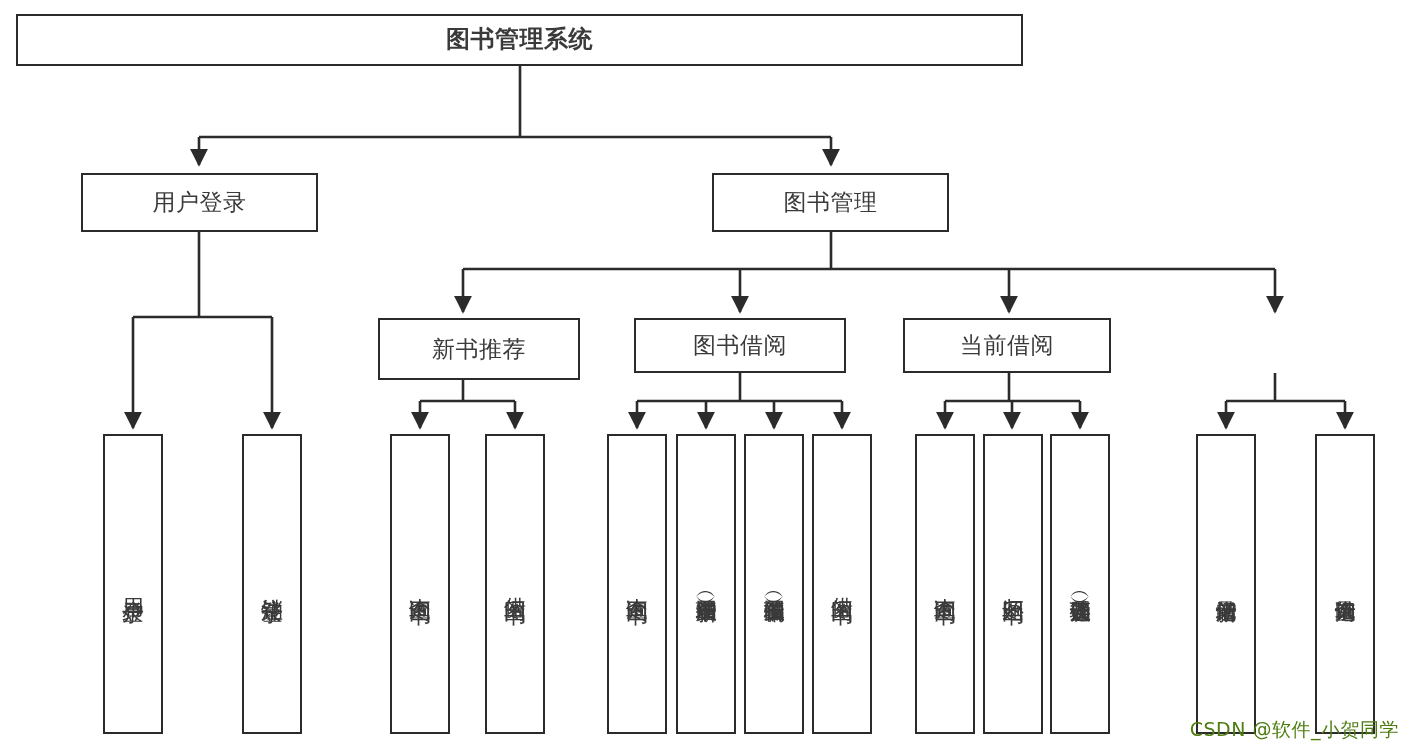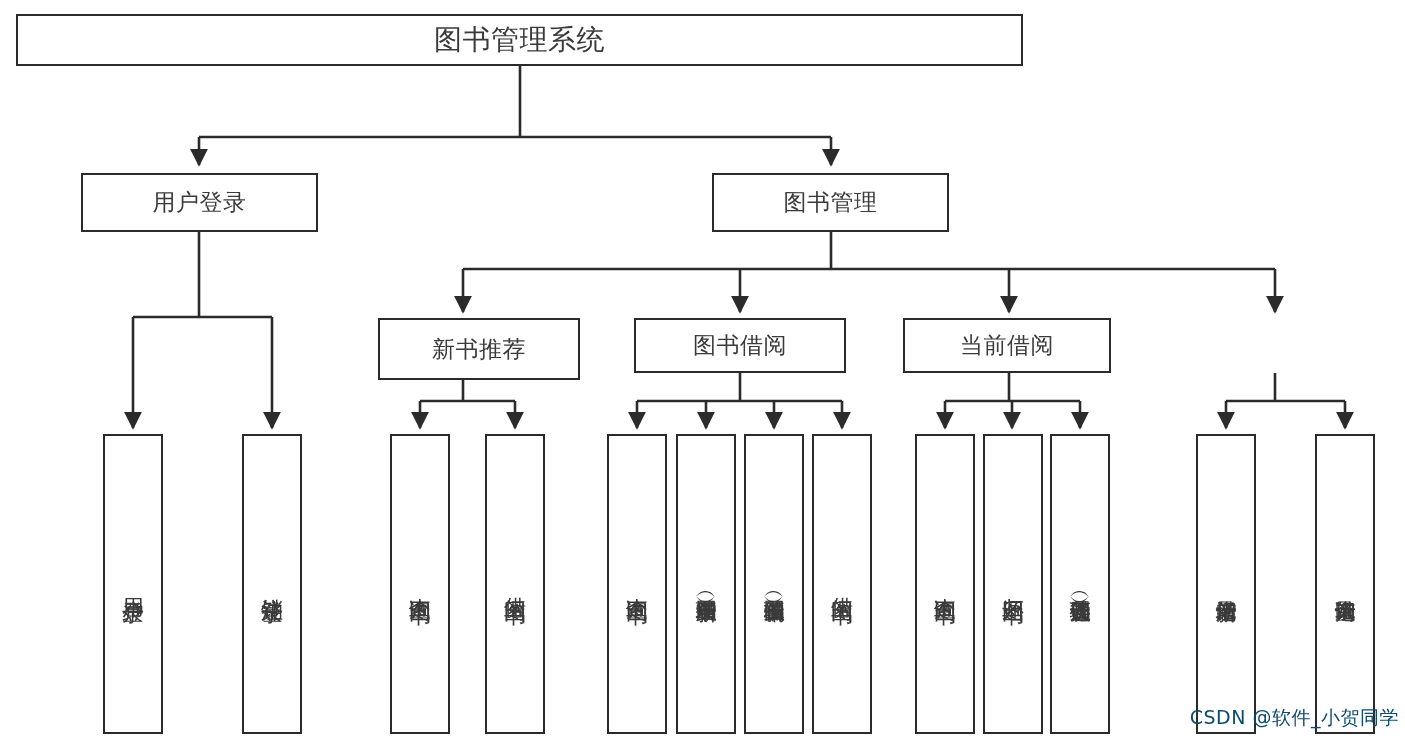--- a/index.html
+++ b/index.html
@@ -37,21 +37,22 @@
     color: #3a3a3a;
     overflow: hidden;
   }
   .node.horiz {
     font-size: 23px;
     line-height: 1.15;
     letter-spacing: 0.5px;
     white-space: nowrap;
   }
   .node.root {
-    font-size: 28px;
+    font-size: 24px;
+    font-weight: bold;
   }
   
   .node.vert {
     align-items: center;
     justify-content: center;
     padding: 4px 0;
   }
   .node.vert .vlabel {
     writing-mode: vertical-rl;
     text-orientation: upright;
@@ -63,23 +64,23 @@
     white-space: nowrap;
   }
   .node.vert.tight .vlabel {
     font-size: 21px;
     letter-spacing: 0px;
   }
   
   #watermark {
     position: absolute;
     right: 6px;
-    bottom: 16px;
+    bottom: 4px;
     font-size: 19px;
-    color: #0c4a6e;
+    color: #4d7c0f;
     letter-spacing: 0.5px;
     white-space: nowrap;
     user-select: none;
   }
 </style>
 </head>
 <body>
 
 <div id="diagram-root">
 

